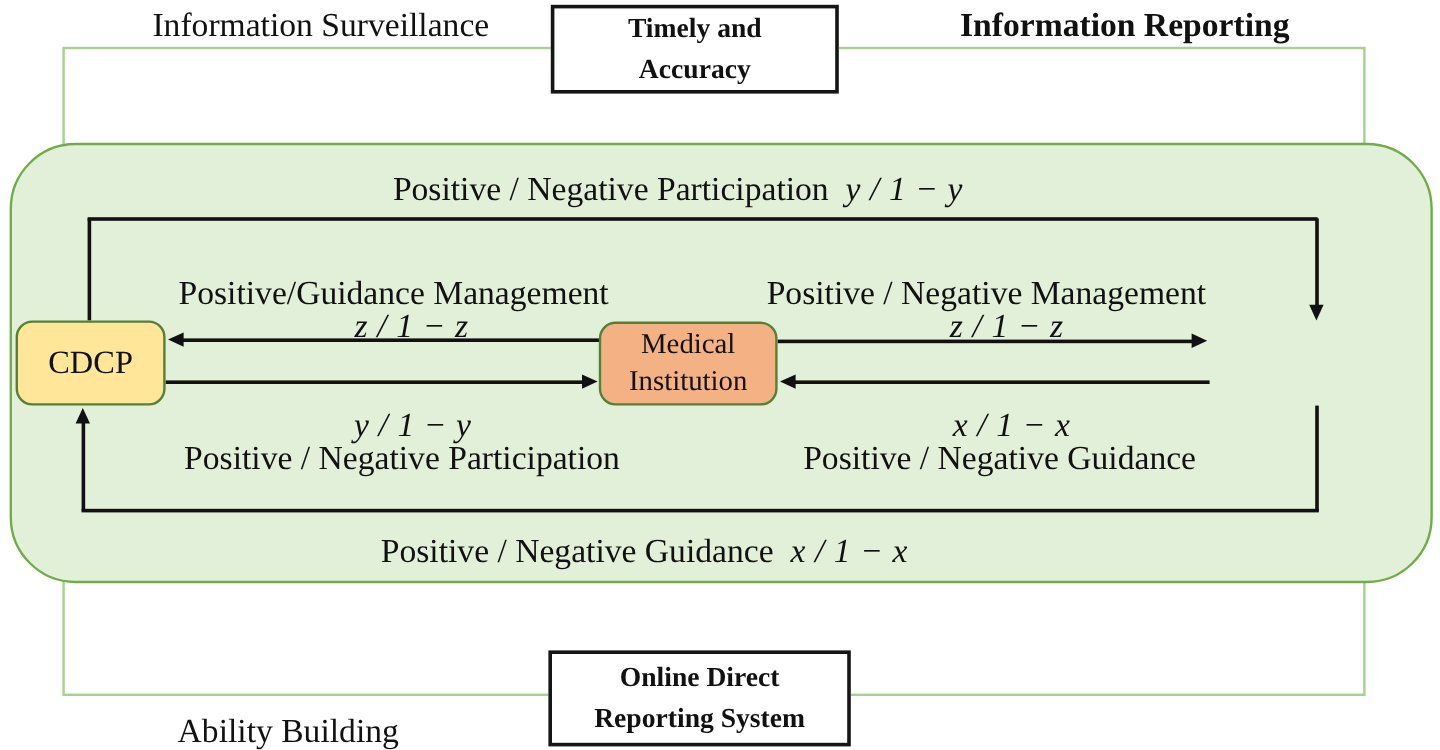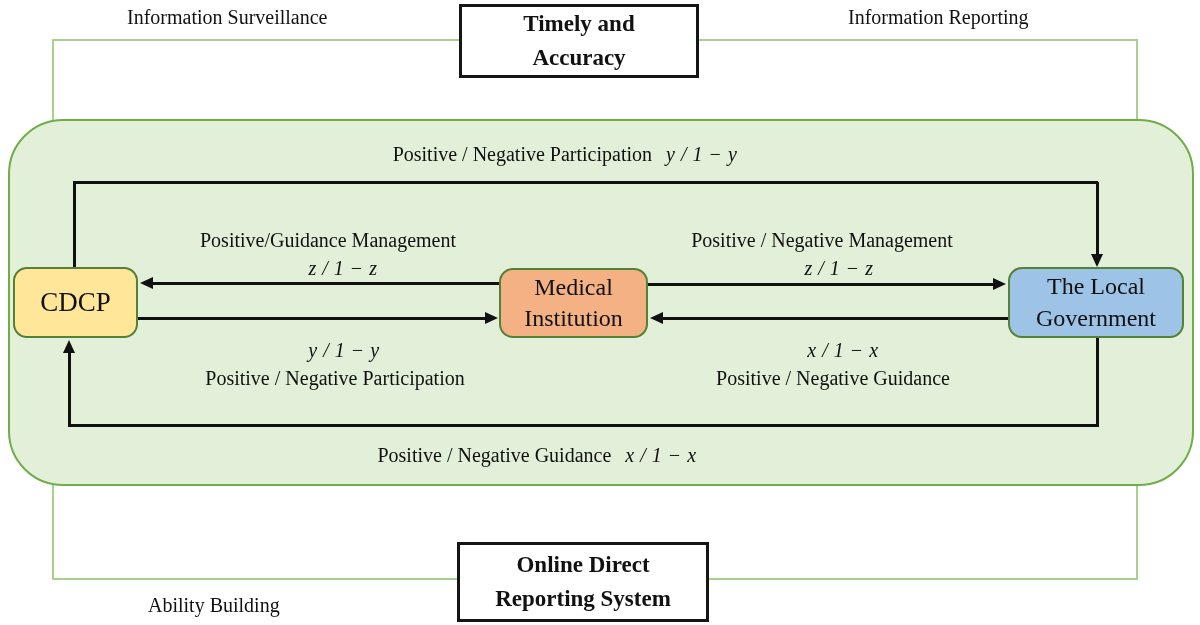--- a/index.html
+++ b/index.html
@@ -25,21 +25,21 @@
   }
   .title-box .inner { display:block; }
   
   .node {
     position:absolute; border:2.5px solid #538135; border-radius:14px; box-sizing:border-box;
     display:flex; align-items:center; justify-content:center; text-align:center; line-height:1.3;
   }
   .node .inner { display:block; }
   
   .lbl {
-    position:absolute; font-size:20px; white-space:nowrap; transform:translateX(-50%);
+    position:absolute; font-size:28px; white-space:nowrap; transform:translateX(-50%);
     line-height:1.15;
   }
   .lbl-left { transform:none; }
   .math { font-style:italic; letter-spacing:0.5px;margin-left:16px; }
   
   .hline { position:absolute; height:2.5px; background:#111; }
   .vline { position:absolute; width:2.5px; background:#111; }
   
   .arrow { position:absolute; width:0; height:0; }
   .arrow-left  { border-top:6px solid transparent; border-bottom:6px solid transparent; border-right:13px solid #111; }
@@ -48,21 +48,21 @@
   .arrow-up    { border-left:6px solid transparent; border-right:6px solid transparent; border-bottom:13px solid #111; }
 </style>
 </head>
 <body>
 
 <div id="stage">
 
   <div class="outer-frame"></div>
 
   <div class="lbl lbl-left" style="left:127px; top:6px;">Information Surveillance</div>
-  <div class="lbl lbl-left" style="left:848px; top:6px;">Information Reporting</div>
+  <div class="lbl lbl-left" style="left:800px; top:6px;font-weight:bold;">Information Reporting</div>
   <div class="lbl lbl-left" style="left:148px; top:594px;">Ability Building</div>
 
   <div class="system-boundary"></div>
 
   <div class="title-box" style="left:459px; top:4px; width:240px; height:74px;">
     <span class="inner" style="width:150px;">Timely and Accuracy</span>
   </div>
   <div class="title-box" style="left:457px; top:542px; width:252px; height:80px;">
     <span class="inner" style="width:200px;">Online Direct Reporting System</span>
   </div>
@@ -102,17 +102,14 @@
   <div class="arrow arrow-left" style="left:650px; top:312px;"></div>
   <div class="lbl math" style="left:827px; top:339px;">x / 1 − x</div>
   <div class="lbl" style="left:833px; top:367px;">Positive / Negative Guidance</div>
 
   <div class="node" style="left:499px; top:268px; width:149px; height:70px; background:#f4b183; font-size:24px;">
     <span class="inner" style="width:132px;">Medical Institution</span>
   </div>
   <div class="node" style="left:13px; top:267px; width:125px; height:71px; background:#ffe699; font-size:27px;">
     <span class="inner">CDCP</span>
   </div>
-  <div class="node" style="left:1008px; top:267px; width:176px; height:71px; background:#9dc3e6; font-size:24px;">
-    <span class="inner" style="width:150px;">The Local Government</span>
-  </div>
 
 </div>
 
 </body></html>

